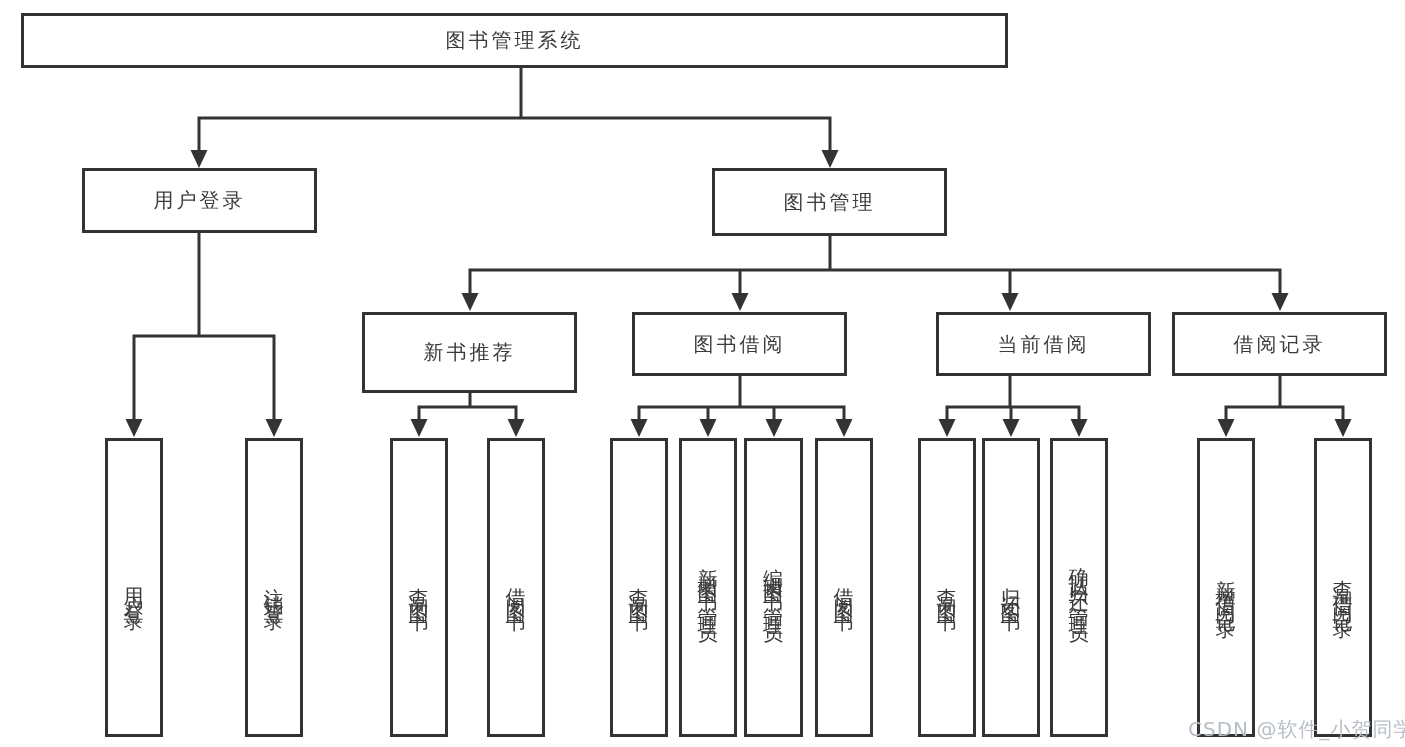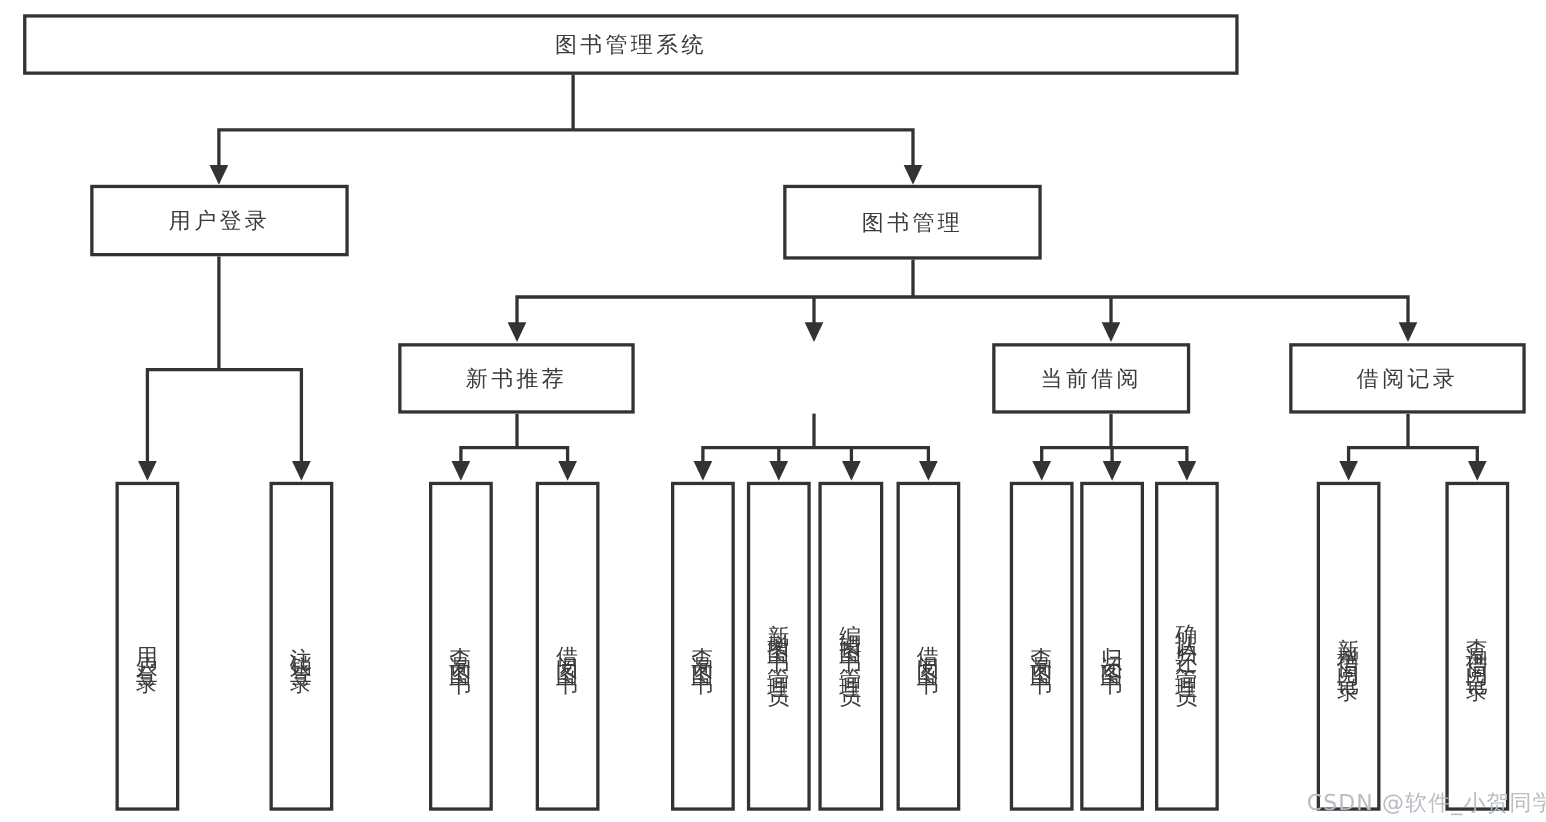--- a/index.html
+++ b/index.html
@@ -98,35 +98,38 @@
       <polygon points="765.5,419 782.5,419 774,437"></polygon>
       <polygon points="835.5,419 852.5,419 844,437"></polygon>
       <polygon points="938.5,419 955.5,419 947,437"></polygon>
       <polygon points="1002.5,419 1019.5,419 1011,437"></polygon>
       <polygon points="1070.5,419 1087.5,419 1079,437"></polygon>
       <polygon points="1217.5,419 1234.5,419 1226,437"></polygon>
       <polygon points="1334.5,419 1351.5,419 1343,437"></polygon>
     </g>
   </svg>
 
-  <div class="box" style="left:21px;top:13px;width:1105px;height:55px">
+  <div class="box" style="left:21px;top:13px;width:987px;height:55px">
     <span>图书管理系统</span>
   </div>
 
   <div class="box" style="left:82px;top:168px;width:235px;height:65px">
     <span>用户登录</span>
   </div>
   <div class="box" style="left:712px;top:168px;width:235px;height:68px">
     <span>图书管理</span>
   </div>
 
-  <div class="box" style="left:362px;top:312px;width:215px;height:64px">
+  <div class="box" style="left:362px;top:312px;width:215px;height:81px">
     <span>新书推荐</span>
   </div>
-  <div class="box" style="left:902px;top:312px;width:180px;height:64px">
+  <div class="box" style="left:632px;top:312px;width:215px;height:64px">
+    <span>图书借阅</span>
+  </div>
+  <div class="box" style="left:936px;top:312px;width:215px;height:64px">
     <span>当前借阅</span>
   </div>
   <div class="box" style="left:1172px;top:312px;width:215px;height:64px">
     <span>借阅记录</span>
   </div>
 
   <div class="vbox" style="left:105px;top:438px;width:58px;height:299px">
     <span>用户登录</span>
   </div>
   <div class="vbox" style="left:245px;top:438px;width:58px;height:299px">

